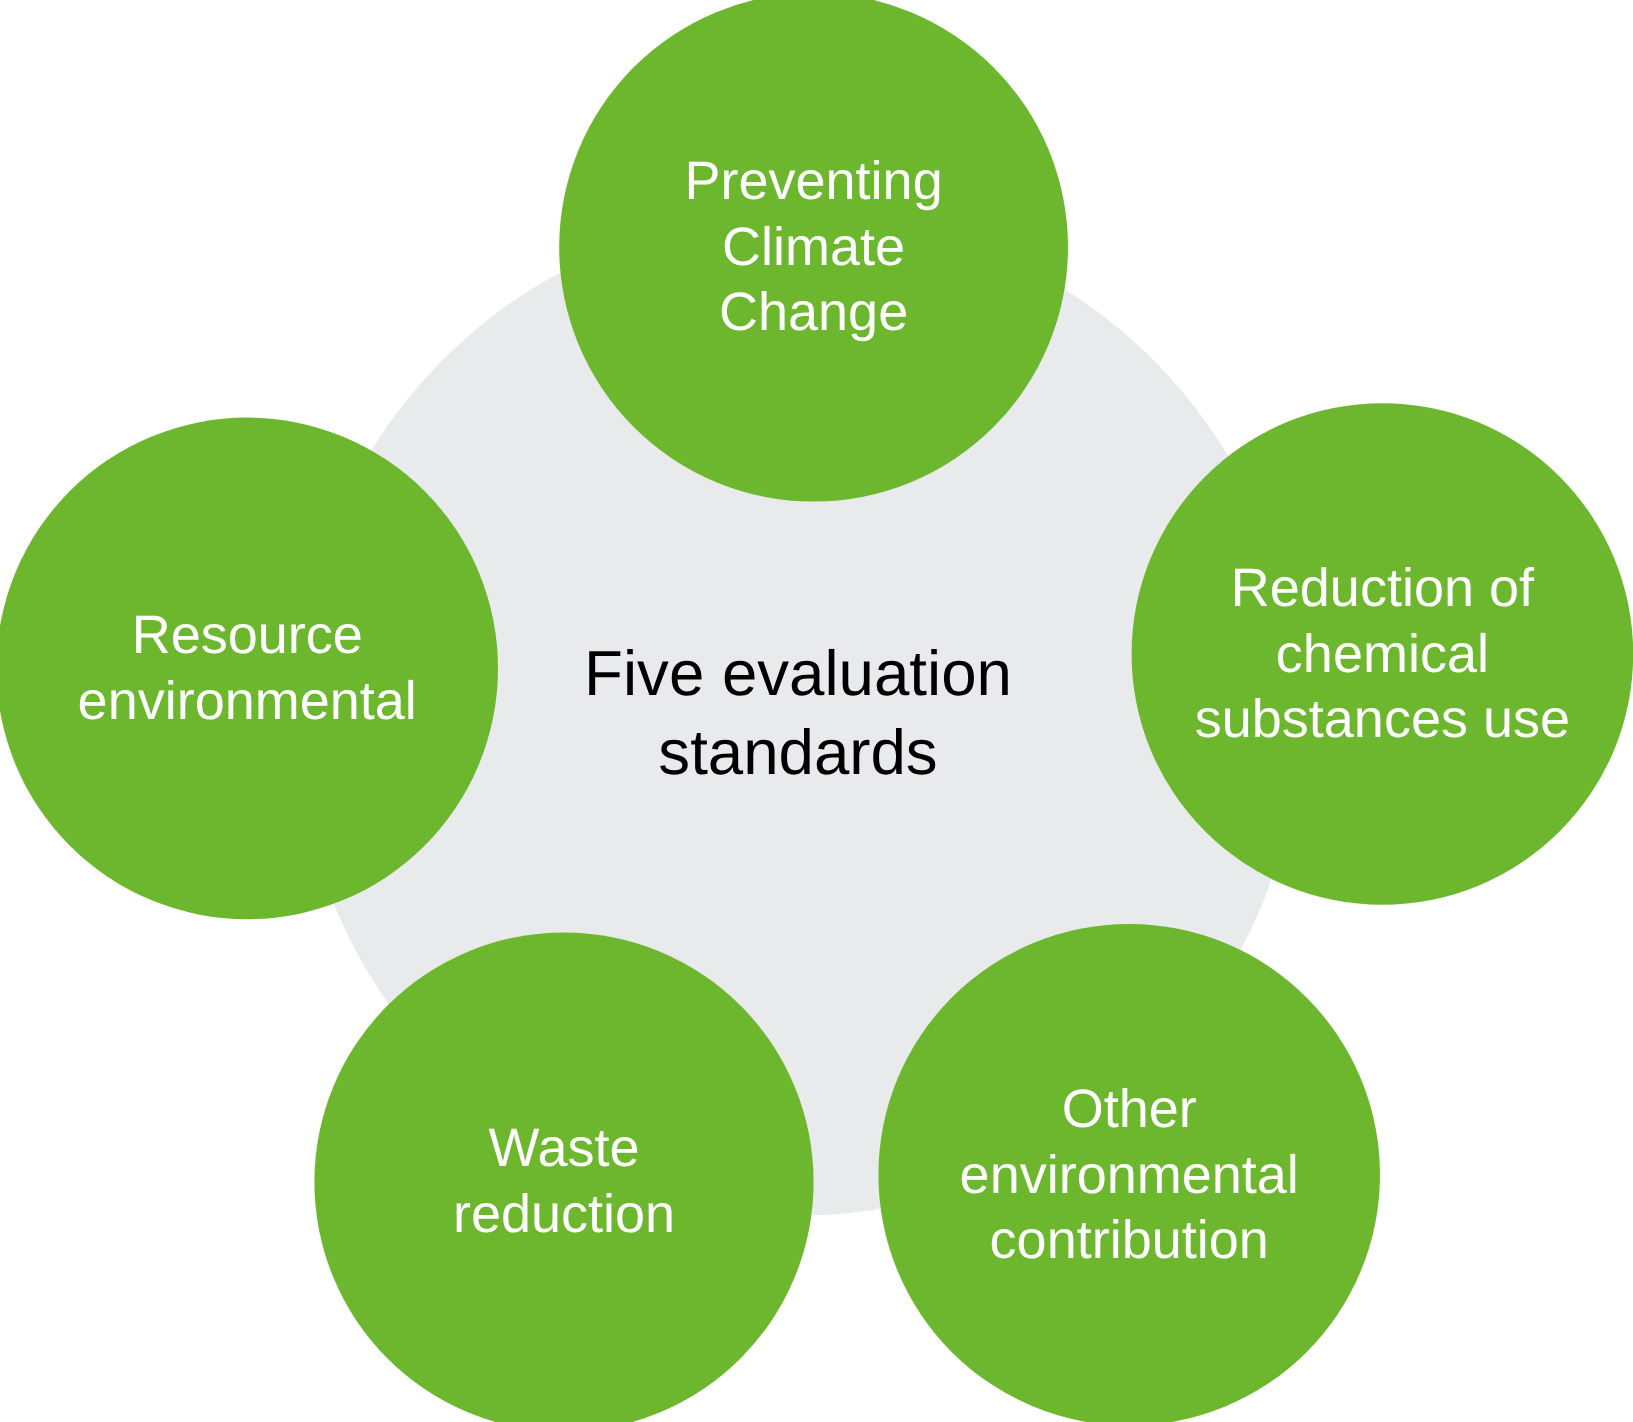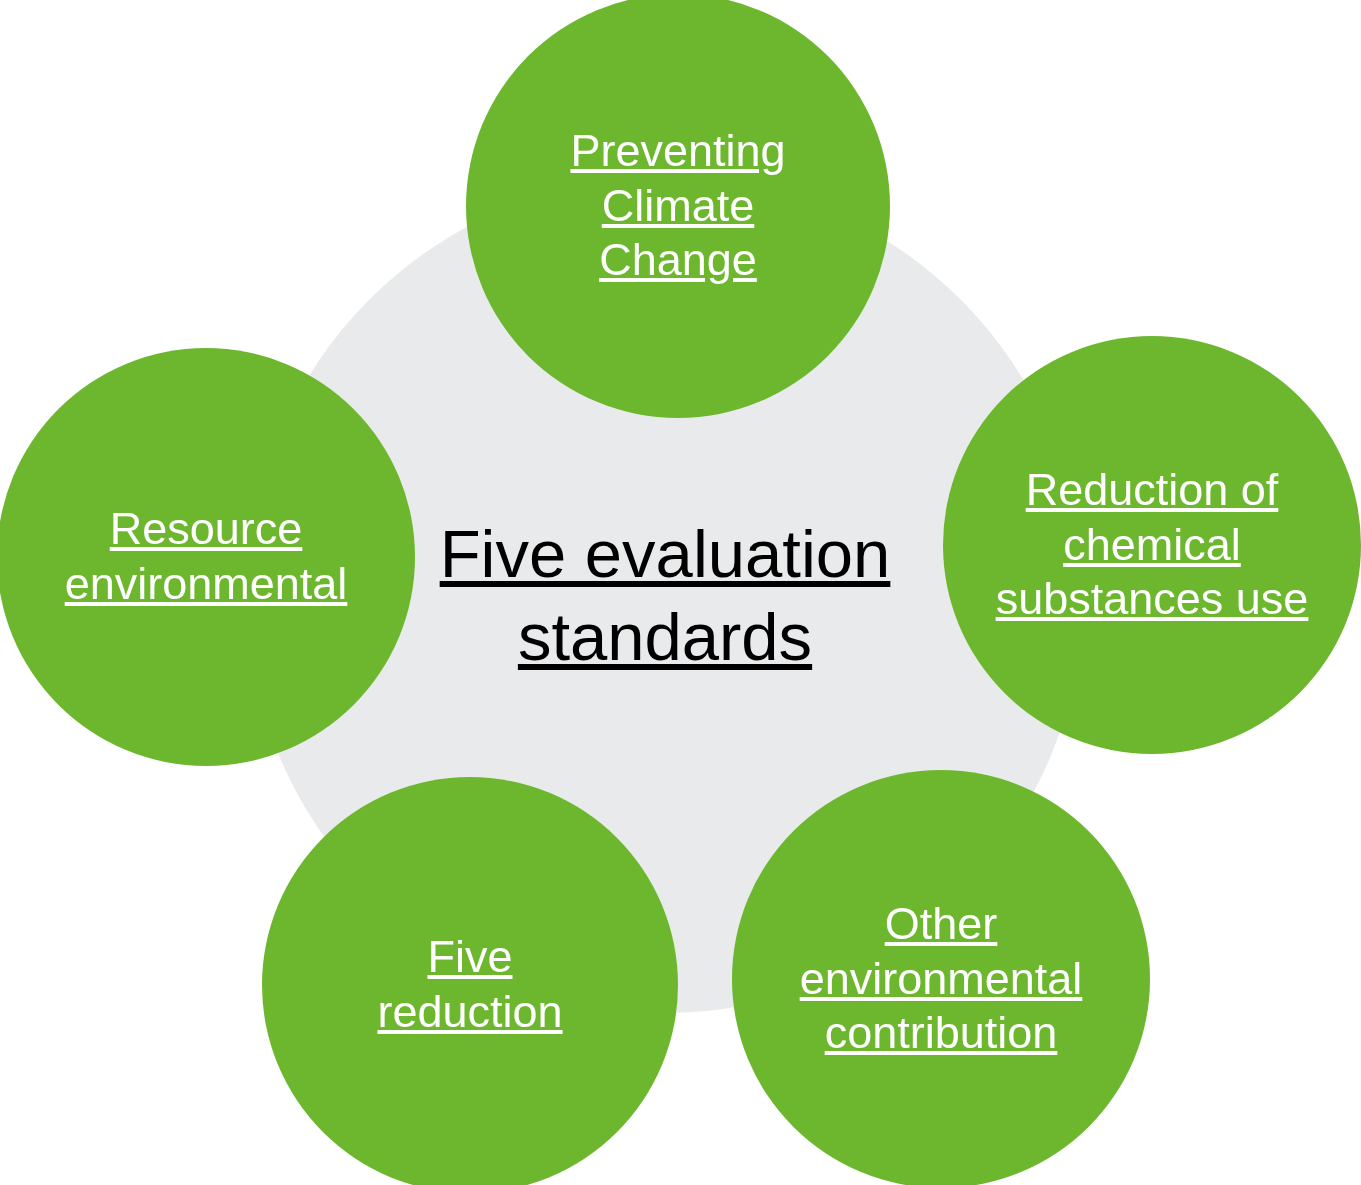--- a/index.html
+++ b/index.html
@@ -14,26 +14,25 @@
     position:absolute;
     border-radius:50%;
     display:flex;
     align-items:center;
     justify-content:center;
     text-align:center;
   }
   .circle-label{
     white-space:pre-line;
     display:block;
-    text-decoration:underline;
   }
   .gray{
     background:var(--center-gray,#e9eaeb);
     color:var(--center-text,#000000);
-    font-size:67px;
+    font-size:53px;
     line-height:1.24;
     z-index:0;
   }
   .green{
     background:var(--circle-green,#6cb72d);
     color:var(--circle-text,#ffffff);
     font-size:45px;
     line-height:1.22;
     z-index:1;
   }
@@ -59,21 +58,21 @@
 environmental</span>
   </div>
 
   <div class="circle green" style="left:943px; top:336px; width:418px; height:418px;">
     <span class="circle-label">Reduction of
 chemical
 substances use</span>
   </div>
 
   <div class="circle green" style="left:262px; top:777px; width:416px; height:416px;">
-    <span class="circle-label">Five
+    <span class="circle-label">Waste
 reduction</span>
   </div>
 
   <div class="circle green" style="left:732px; top:770px; width:418px; height:418px;">
     <span class="circle-label">Other
 environmental
 contribution</span>
   </div>
 
 </div>

